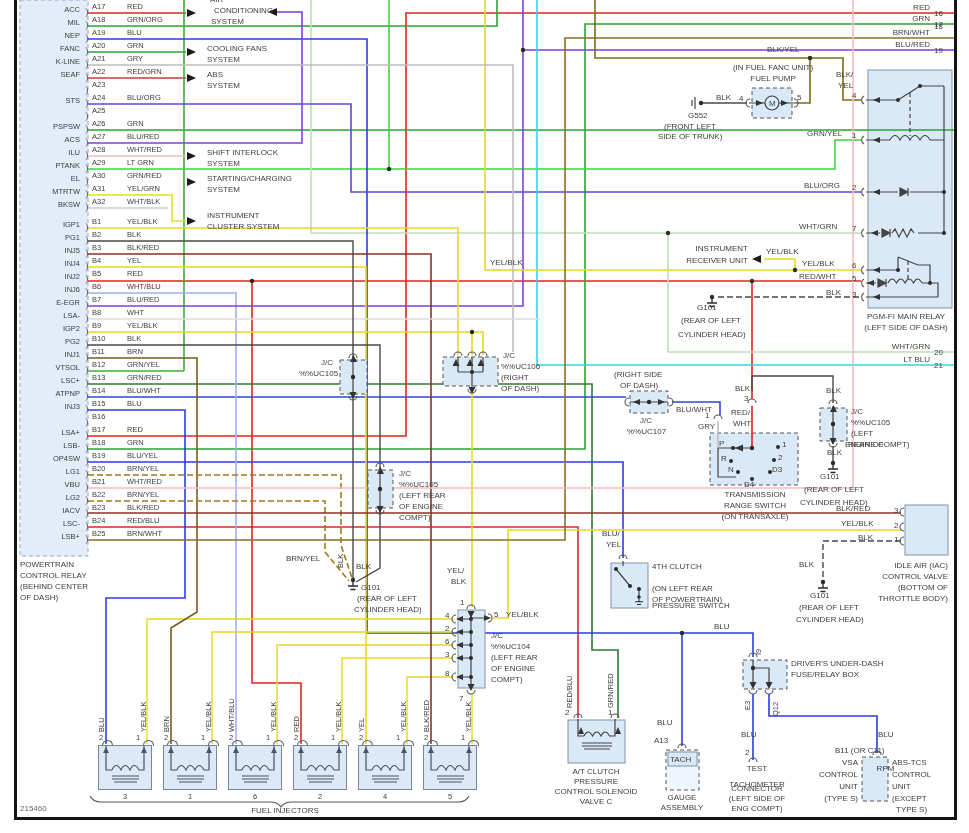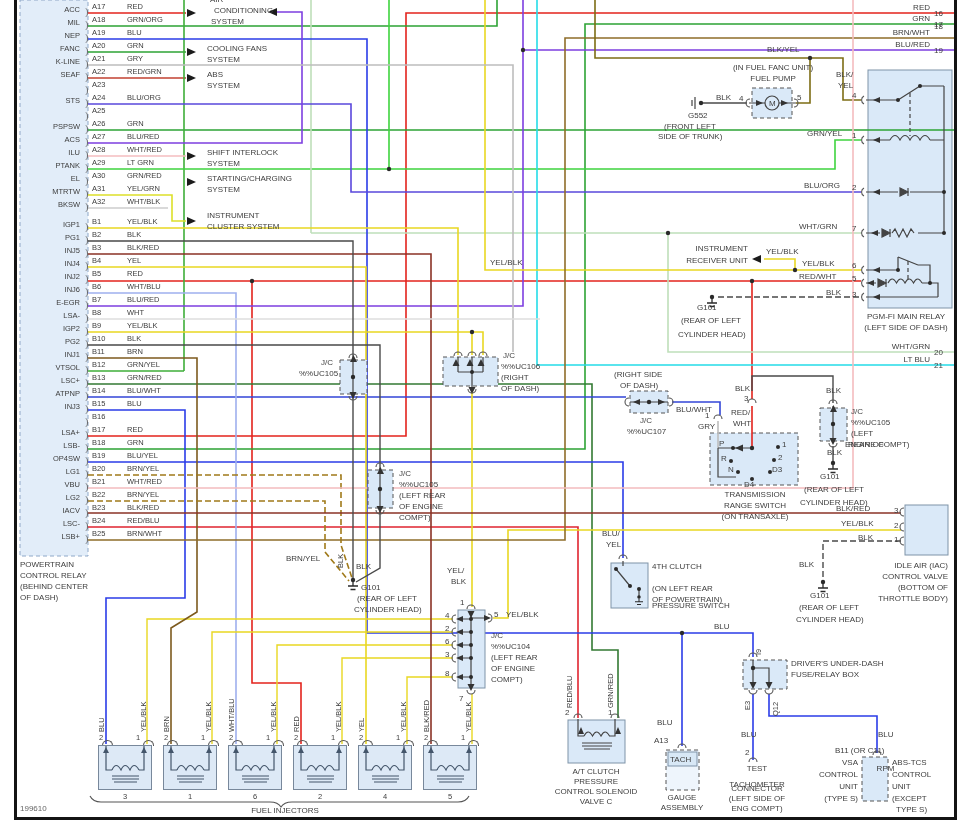--- a/index.html
+++ b/index.html
@@ -705,21 +705,21 @@
 <span class="rot" style="left:607px;top:664px;height:44px">GRN/RED</span>
 <div class="lb c" style="left:541px;top:767px;width:110px">A/T CLUTCH</div>
 <div class="lb c" style="left:541px;top:777px;width:110px">PRESSURE</div>
 <div class="lb c" style="left:541px;top:787px;width:110px">CONTROL SOLENOID</div>
 <div class="lb c" style="left:541px;top:797px;width:110px">VALVE C</div>
 
 <div class="lb" style="left:20px;top:560px">POWERTRAIN</div>
 <div class="lb" style="left:20px;top:571px">CONTROL RELAY</div>
 <div class="lb" style="left:20px;top:582px">(BEHIND CENTER</div>
 <div class="lb" style="left:20px;top:593px">OF DASH)</div>
-<div class="lb" style="left:20px;top:804px;color:#666">199610</div>
+<div class="lb" style="left:20px;top:804px;color:#666">215460</div>
 <div class="lb c" style="left:200px;top:806px;width:170px">FUEL INJECTORS</div>
 
 <div class="injs">
 
 <div class="inj" style="--i: 0;">
     <span class="rot" style="left:0px;top:2px;height:40px">BLU</span>
     <span class="rot" style="left:42px;top:2px;height:40px">YEL/BLK</span>
     <span class="lb" style="left:1px;top:44px">2</span>
     <span class="lb" style="left:38px;top:44px">1</span>
     <span class="parc" style="left:4px"></span>

